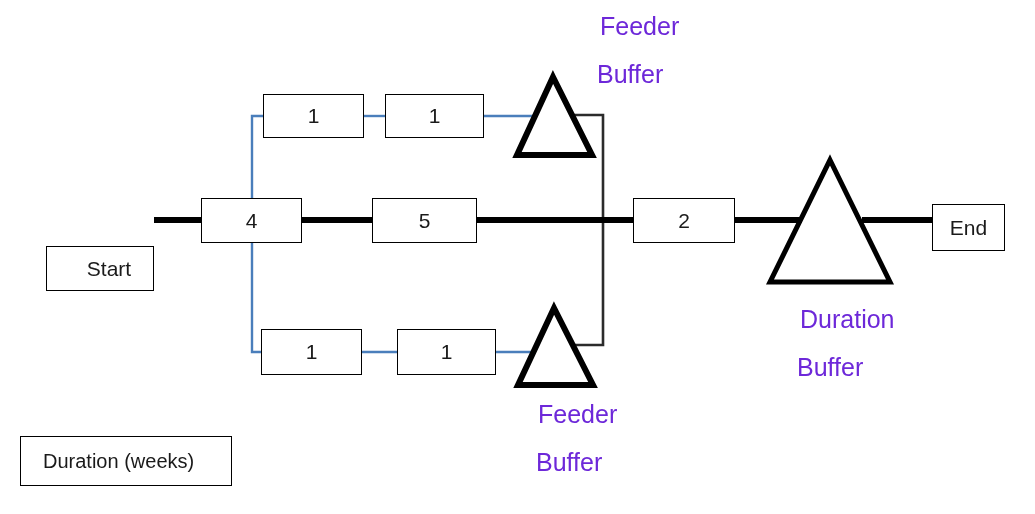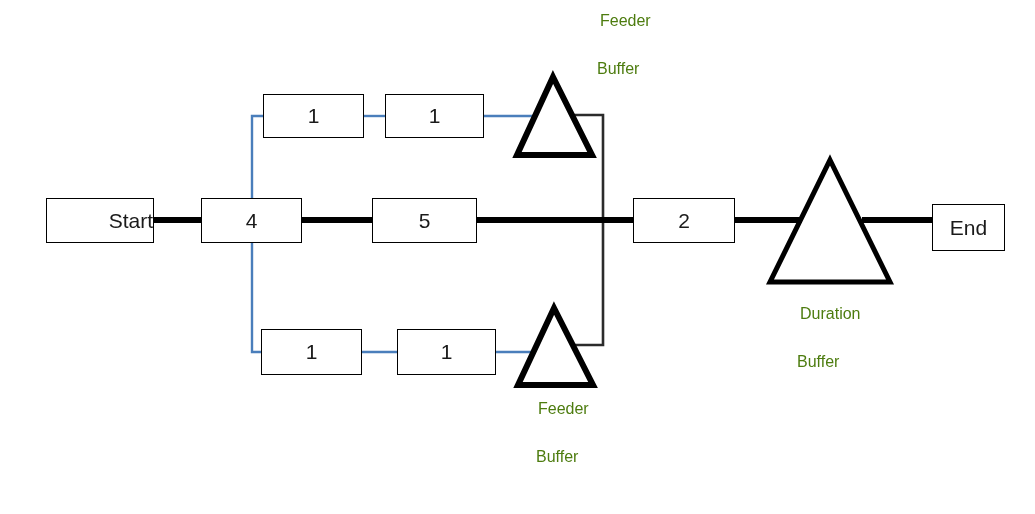--- a/index.html
+++ b/index.html
@@ -21,40 +21,41 @@
     background: #ffffff;
     border: 1.4px solid #000000;
     display: flex;
     align-items: center;
     justify-content: center;
     font-size: 21px;
     color: #1a1a1a;
     z-index: 5;
   }
   .node-box.text-left {
-    justify-content: flex-end;
+    justify-content: center;
     padding-left: 18px;
+    margin-top: 48px;
   }
   .legend-box {
     position: absolute;
     box-sizing: border-box;
     background: #ffffff;
     border: 1.2px solid #000000;
     display: flex;
     align-items: center;
     justify-content: flex-start;
     padding-left: 22px;
     font-size: 20px;
     color: #1a1a1a;
     z-index: 5;
   }
   .label {
     position: absolute;
-    font-size: 16px;
-    color: #4d7c0f;
+    font-size: 25px;
+    color: #6d28d9;
     white-space: nowrap;
     z-index: 6;
   }
   svg.wires {
     position: absolute;
     left: 0;
     top: 0;
     width: 1035px;
     height: 514px;
     z-index: 2;
@@ -137,14 +138,17 @@
 
   <div class="label" style="left:600px; top:12px;">Feeder</div>
   <div class="label" style="left:597px; top:60px;">Buffer</div>
 
   <div class="label" style="left:538px; top:400px;">Feeder</div>
   <div class="label" style="left:536px; top:448px;">Buffer</div>
 
   <div class="label" style="left:800px; top:305px;">Duration</div>
   <div class="label" style="left:797px; top:353px;">Buffer</div>
 
+  <div class="legend-box" style="left:20px; top:436px; width:212px; height:50px;">
+    <span>Duration (weeks)</span>
+  </div>
 
 </div>
 
 </body></html>

